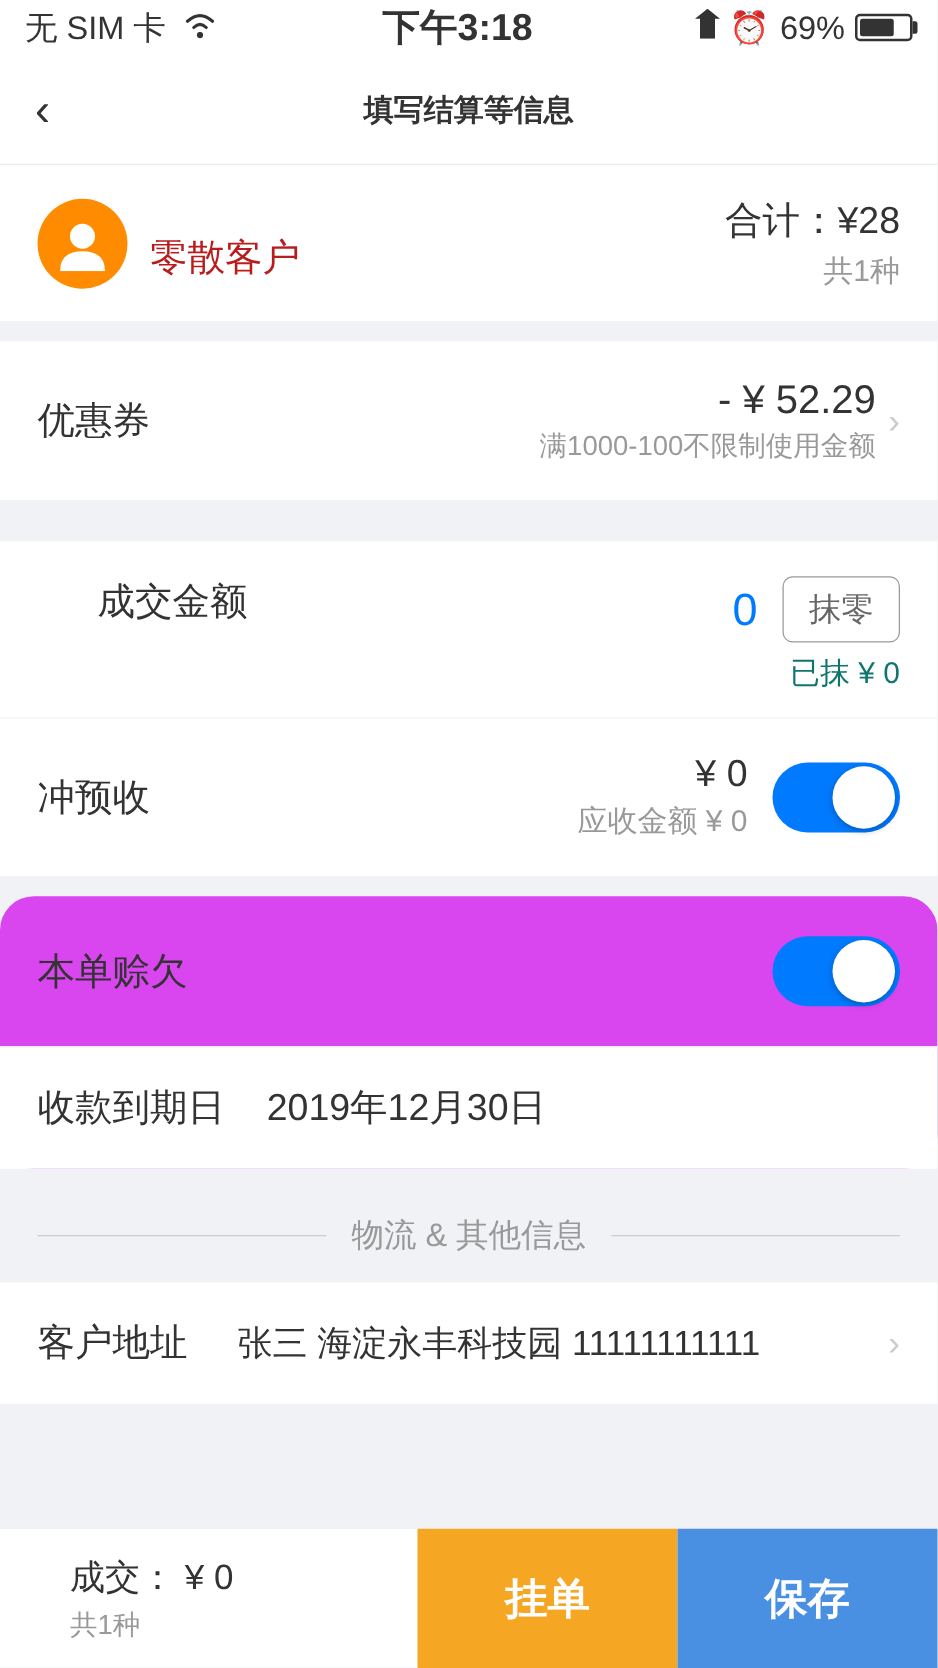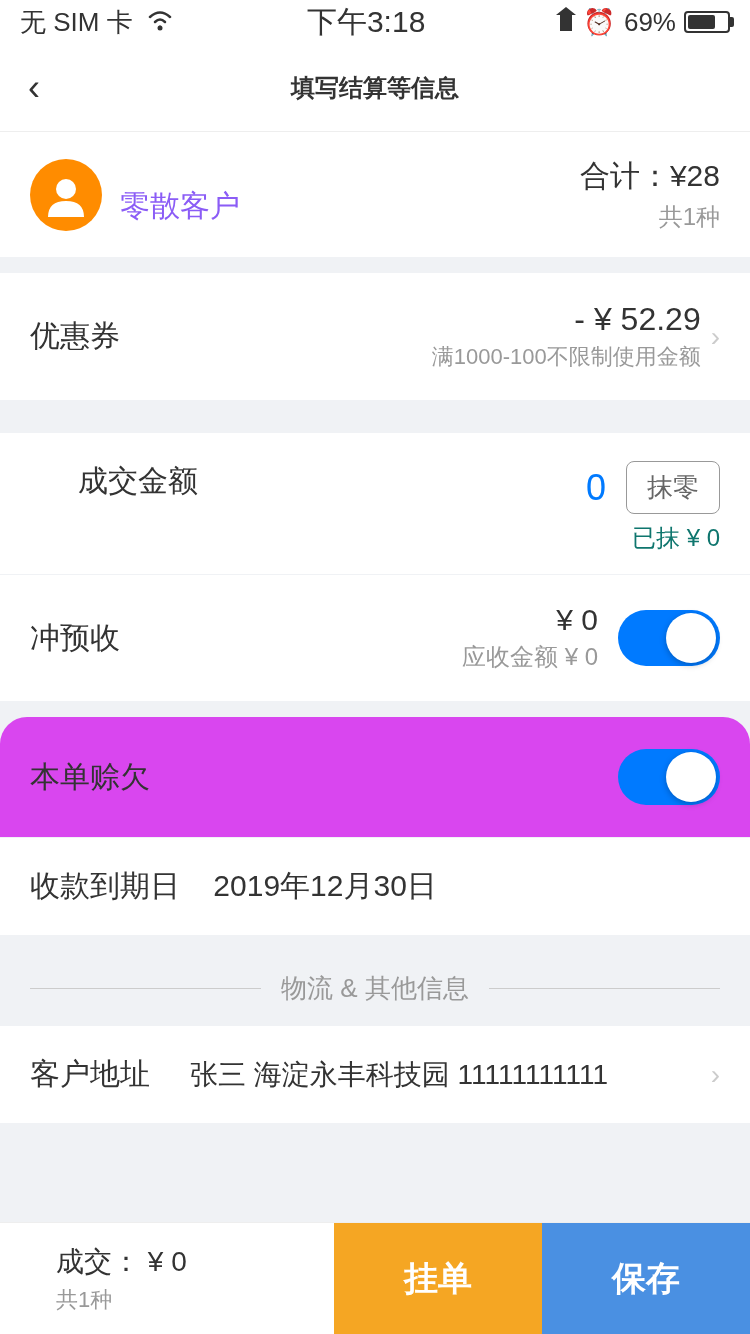--- a/index.html
+++ b/index.html
@@ -27,21 +27,21 @@
       font-size: 26px;
       font-weight: 500;
     }
     .status-left {
       display: flex;
       align-items: center;
       gap: 10px;
     }
     .status-center {
       font-size: 30px;
-      font-weight: 400;
+      font-weight: 700;
     }
     .status-right {
       display: flex;
       align-items: center;
       gap: 8px;
       font-size: 26px;
     }
     .battery-icon {
       width: 46px;
       height: 22px;
@@ -129,21 +129,21 @@
       justify-content: center;
     }
     .customer-avatar svg {
       width: 44px;
       height: 44px;
       fill: #fff;
     }
     .customer-name {
       font-size: 30px;
       font-weight: 500;
-      color: #8b5cf6;
+      color: #b91c1c;
       margin-top: 23px;
     }
     .customer-right {
       text-align: right;
     }
     .customer-total {
       font-size: 30px;
       color: #333;
     }
     .customer-count {

